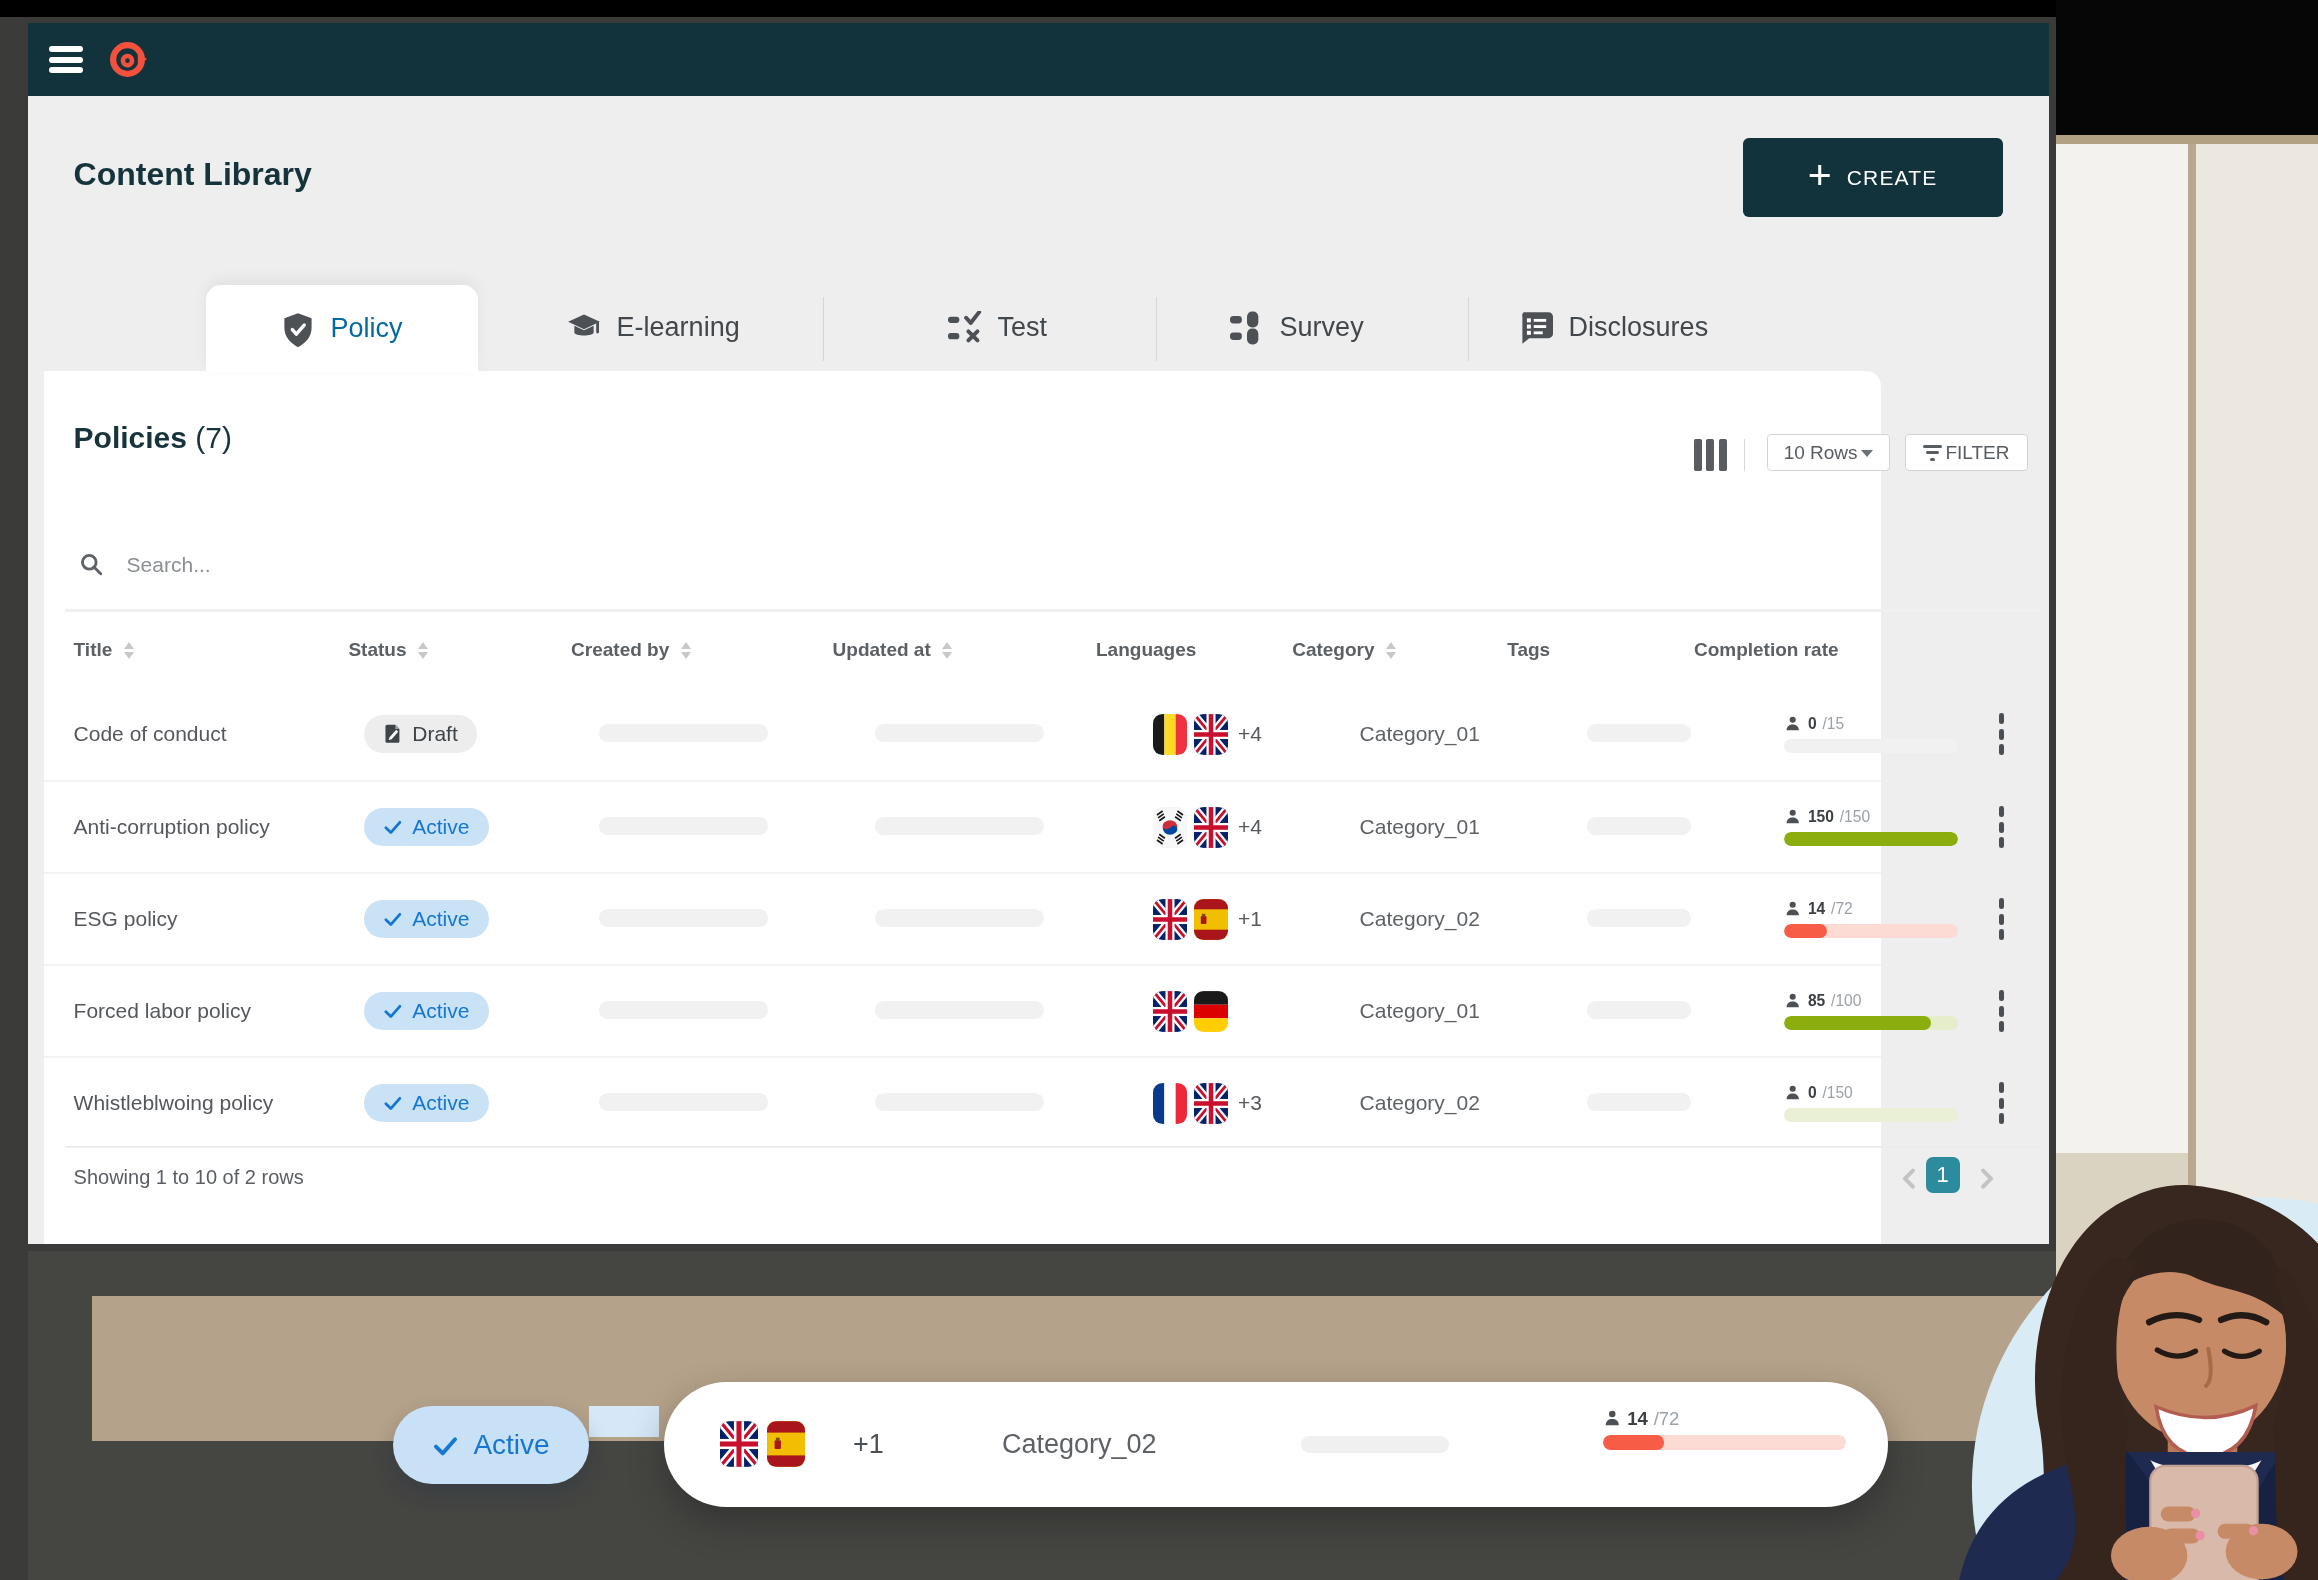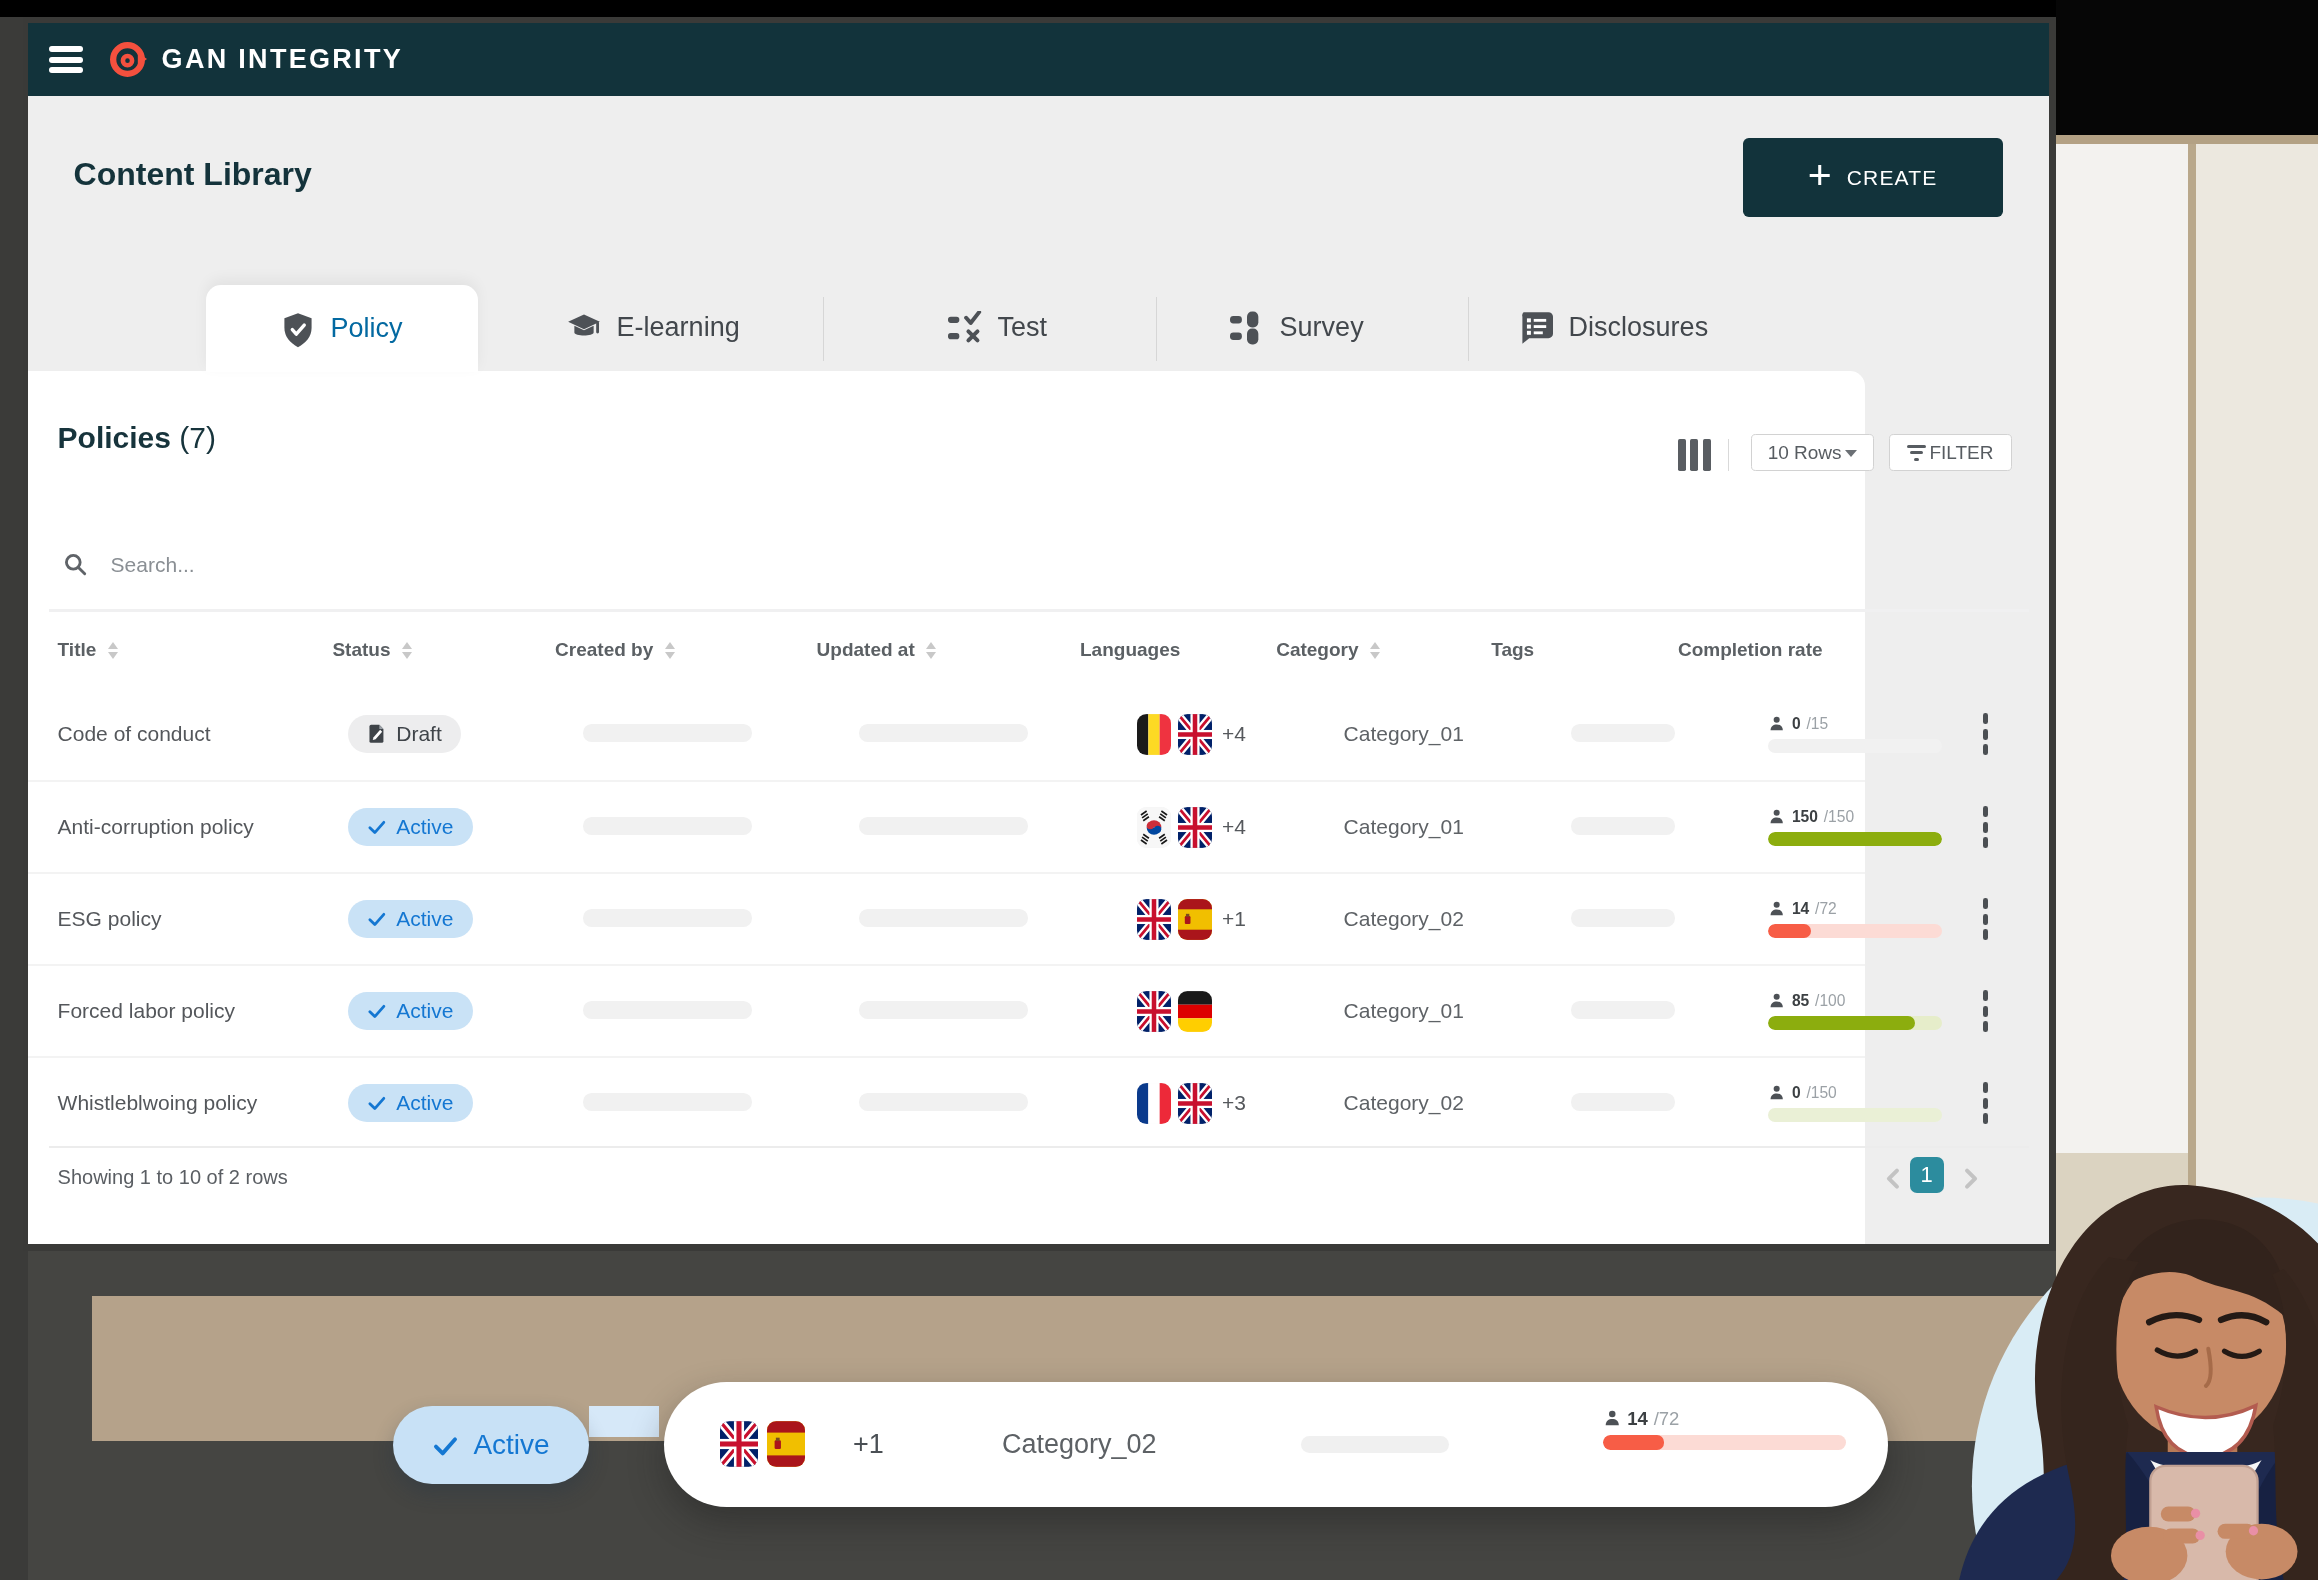--- a/index.html
+++ b/index.html
@@ -44,21 +44,21 @@
   .tab-item{top:272px;height:65px;display:flex;align-items:center;gap:16px;font-size:27px;color:#42474c;cursor:pointer;}
   .tab-item.t-elearning{left:539px;}
   .tab-item.t-test{left:920px;}
   .tab-item.t-survey{left:1202px;}
   .tab-item.t-disclosures{left:1491px;}
   .tab-sep{top:274px;width:1.7px;height:64px;background:#d6d6d6;}
   .tab-sep.p1{left:795px;}.tab-sep.p2{left:1128px;}.tab-sep.p3{left:1440px;}
   .ticon{width:34px;height:34px;flex:0 0 auto;}
 
   
-  .card{left:0;top:348px;width:1837px;height:874px;background:#fff;border-top-right-radius:15px;z-index:2;}
+  .card{left:16px;top:348px;width:1837px;height:874px;background:#fff;border-top-right-radius:15px;z-index:2;}
   .list-title{left:30px;top:50px;font-size:30px;color:#17343c;}
   .list-title b{font-weight:700;}
   .list-title span.cnt{font-weight:400;}
   .cols-icon{left:1650px;top:68px;width:35px;height:32px;display:flex;gap:4.6px;cursor:pointer;}
   .cols-icon i{width:8px;height:32px;background:#595d62;border-radius:1.7px;}
   .vsep{left:1700px;top:68px;width:1.7px;height:32px;background:#d9d9d9;}
   .mini-btn{top:63px;height:37px;border:1.7px solid #d2d2d2;border-radius:4.6px;background:#fff;display:flex;align-items:center;justify-content:center;gap:3px;font-size:19px;color:#575c61;cursor:pointer;}
   .rows-btn{left:1723px;width:123px;}
   .filter-btn{left:1861px;width:123px;}
   .chev-dn{width:0;height:0;border-left:6.4px solid transparent;border-right:6.4px solid transparent;border-top:7.5px solid #6b7075;margin-top:2.3px;}
@@ -172,21 +172,20 @@
             <i></i>
             <i></i>
           </div>
         <div class="abs logo-mark">
           <svg viewBox="0 0 68 68">
               <circle cx="34" cy="34" r="25" fill="none" stroke="#f4503e" stroke-width="11"></circle>
               <circle cx="34" cy="36" r="8" fill="none" stroke="#f4503e" stroke-width="8"></circle>
               <path d="M52 22 L68 33 L52 45 Z" fill="#f4503e"></path>
             </svg>
         </div>
-        <div class="abs brand">GAN INTEGRITY</div>
       </div>
 
       <div class="abs page-title">Content Library</div>
 
       <button class="abs create-btn" style="border:none;">
         <span class="plus">+</span>
         <span class="lbl">CREATE</span>
       </button>
 
       <div class="abs tab-active">

